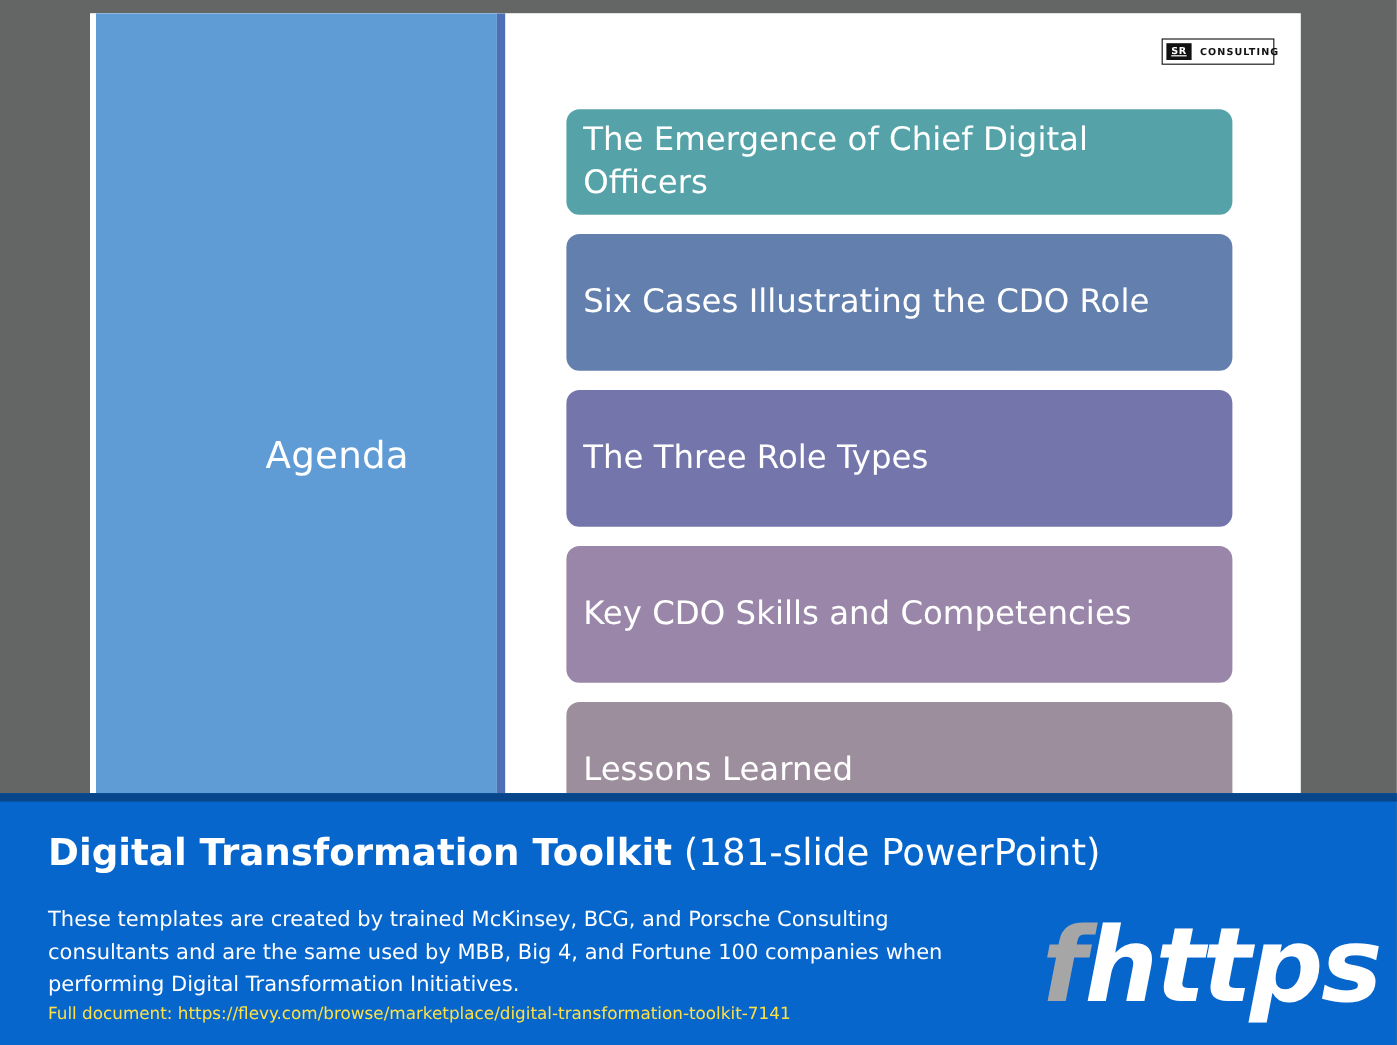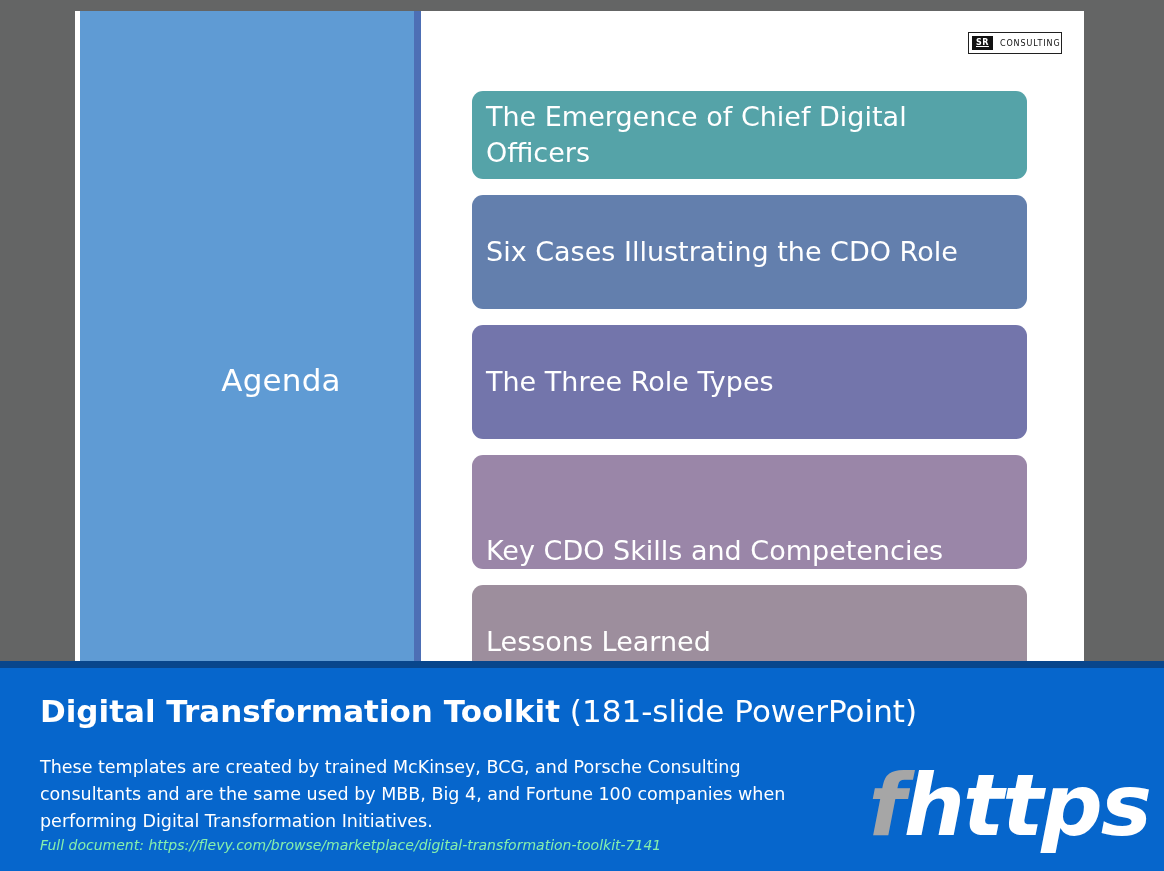--- a/index.html
+++ b/index.html
@@ -77,21 +77,21 @@
     font-weight: 700;
     letter-spacing: 0.5px;
     padding: 3px 4px;
     margin: 2px 0 2px 3px;
     line-height: 1;
     text-decoration: underline;
   }
   #brand-logo .logo-word {
     color: #111111;
     font-size: 8px;
-    font-weight: 400;
+    font-weight: 700;
     letter-spacing: 0.9px;
     margin-left: 7px;
     text-align: center;
   }
 
   
   #agenda-cards {
     position: absolute;
     left: 397px;
     top: 80px;
@@ -192,32 +192,32 @@
   <div id="agenda-cards">
     <div class="agenda-card tall" style="background-color: rgb(85, 163, 168);">
         <span>The Emergence of Chief Digital Officers</span>
       </div>
     <div class="agenda-card normal" style="background-color: rgb(99, 127, 173);">
         <span>Six Cases Illustrating the CDO Role</span>
       </div>
     <div class="agenda-card normal" style="background-color: rgb(115, 117, 171);">
         <span>The Three Role Types</span>
       </div>
-    <div class="agenda-card normal" style="background-color: rgb(154, 134, 168); align-items: flex-end;">
+    <div class="agenda-card normal" style="background-color: rgb(154, 134, 168);">
         <span>Key CDO Skills and Competencies</span>
       </div>
     <div class="agenda-card normal" style="background-color: rgb(157, 142, 157);">
         <span>Lessons Learned</span>
       </div>
   </div>
 
 </div>
 
 <div id="promo-banner" style="background: rgb(6, 102, 204); border-top-color: rgb(8, 70, 140);">
   <div id="promo-title">
     <span class="title-main">Digital Transformation Toolkit</span><span class="title-sub"> (181-slide PowerPoint)</span>
   </div>
   <div id="promo-description">These templates are created by trained McKinsey, BCG, and Porsche Consulting consultants and are the same used by MBB, Big 4, and Fortune 100 companies when performing Digital Transformation Initiatives.</div>
   <div id="flevy-logo">
     <span class="flevy-f">f</span><span>https</span>
   </div>
 </div>
-<a id="promo-link" href="#" style="text-decoration: none; color: #86efac; font-style: italic;">Full document: https://flevy.com/browse/marketplace/digital-transformation-toolkit-7141</a>
+<a id="promo-link" href="#" style="text-decoration: none; color: #fde047;">Full document: https://flevy.com/browse/marketplace/digital-transformation-toolkit-7141</a>
 
 </body></html>

